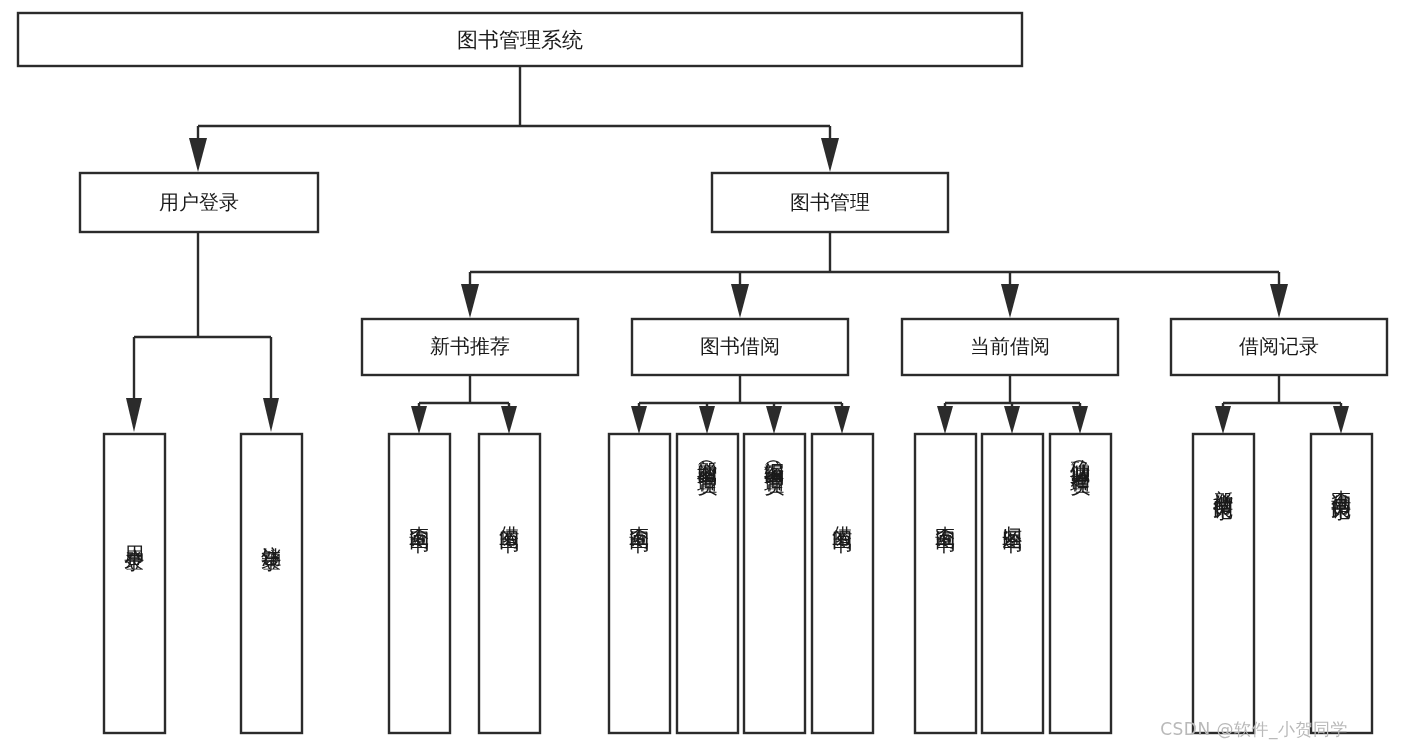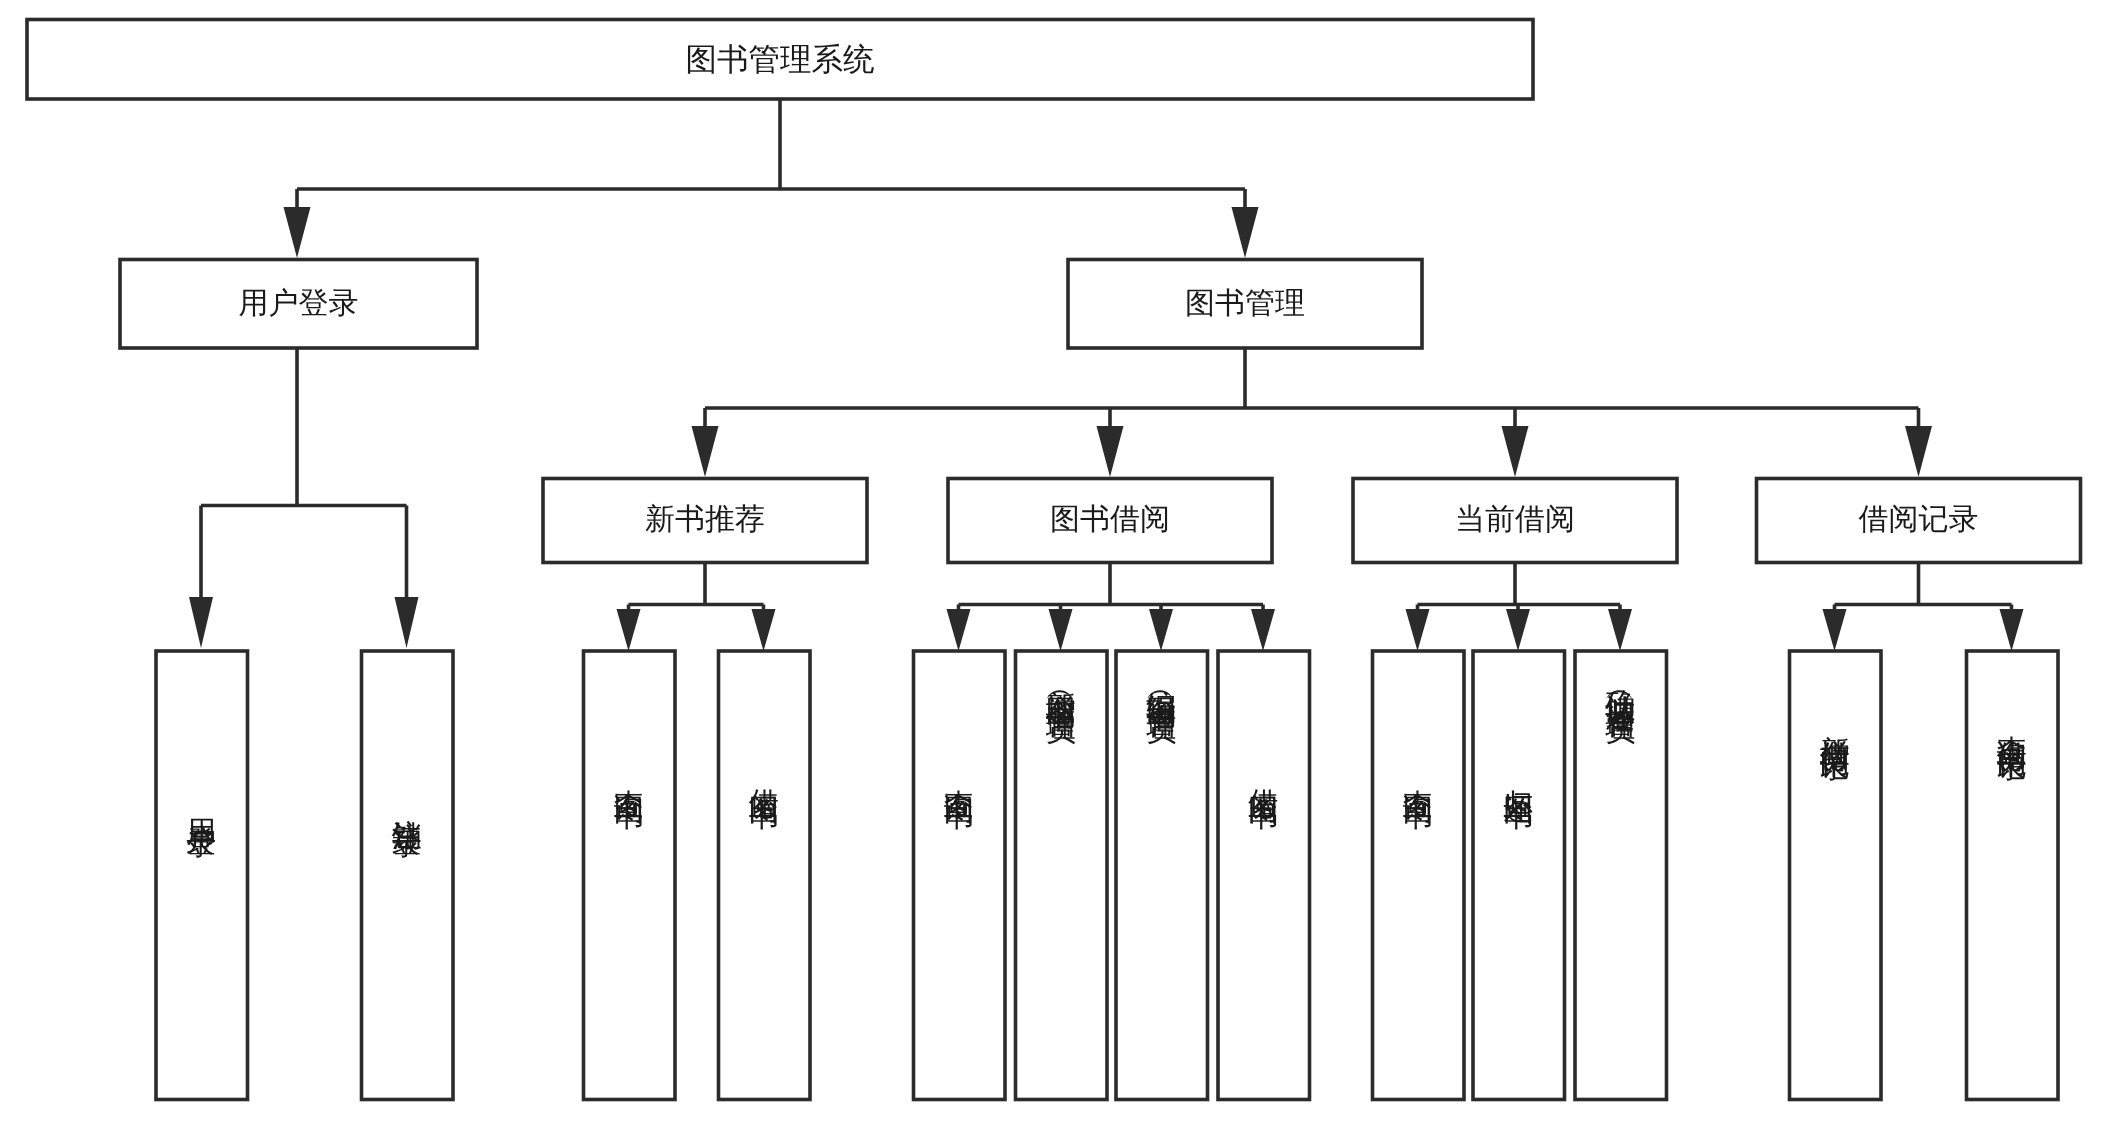--- a/index.html
+++ b/index.html
@@ -247,13 +247,14 @@
     <span class="vert-label" style="margin-top:10px;">确认归还（管理员）</span>
   </div>
 
   <div class="vert-label-wrap" style="left:1193px; top:434px; width:61px; height:299px;">
     <span class="vert-label" style="margin-top:40px;">新增借阅记录</span>
   </div>
   <div class="vert-label-wrap" style="left:1311px; top:434px; width:61px; height:299px;">
     <span class="vert-label" style="margin-top:40px;">查询借阅记录</span>
   </div>
 
+  <div class="watermark">CSDN @软件_小贺同学</div>
 </div>
 
 </body></html>

